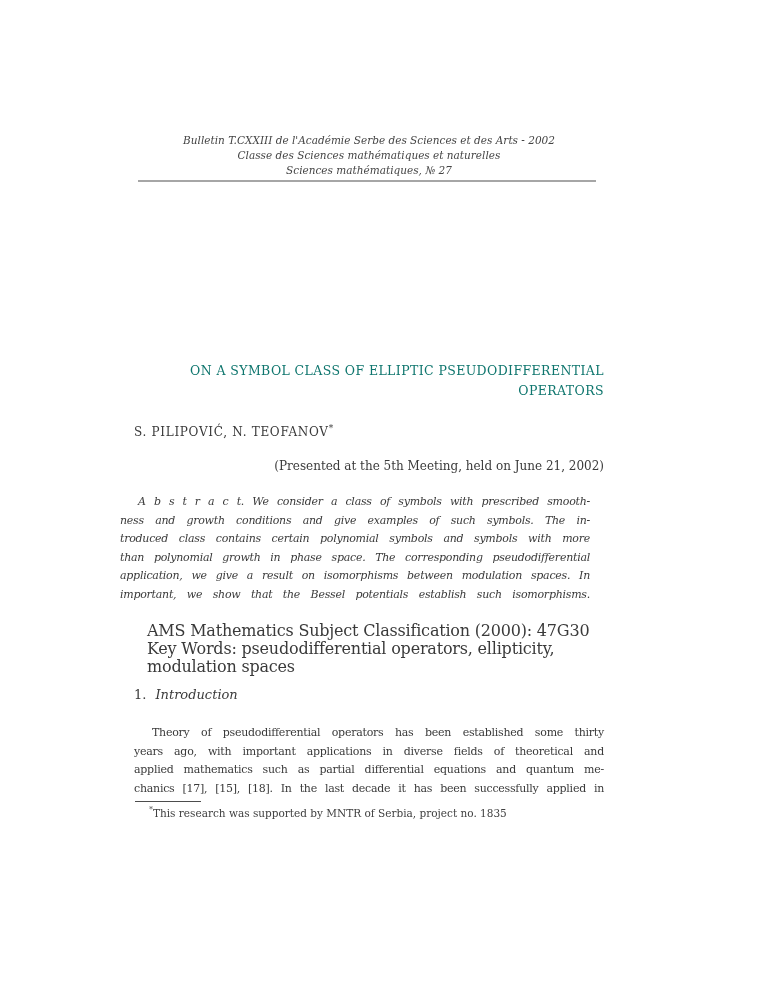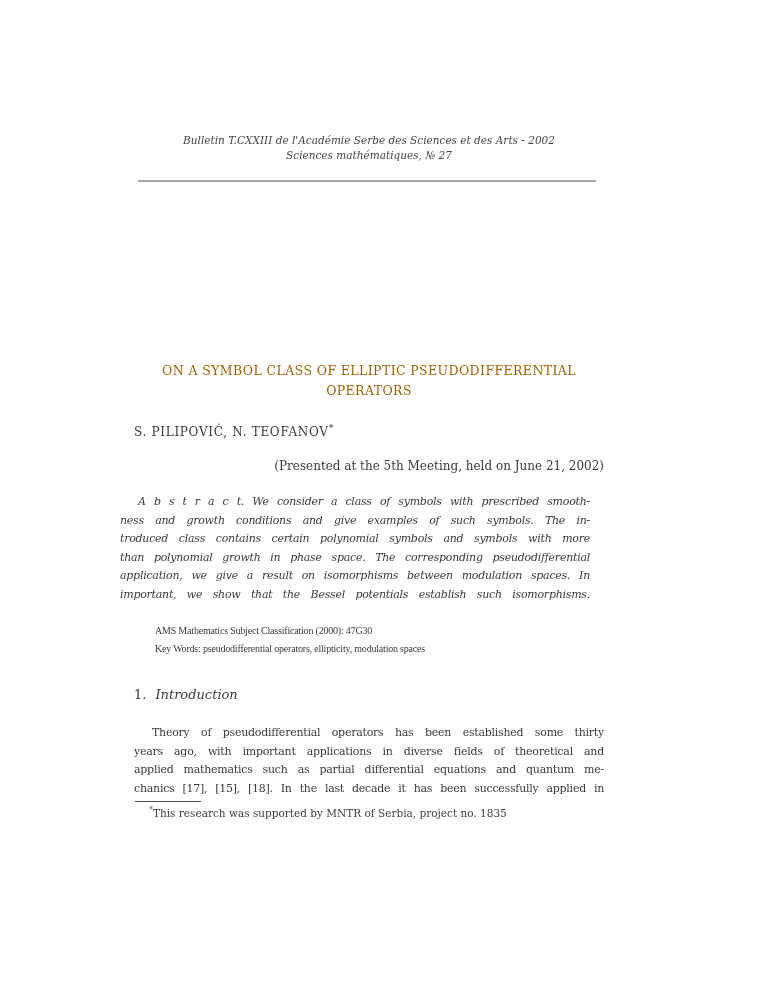--- a/index.html
+++ b/index.html
@@ -28,25 +28,25 @@
     color: #444444;
   }
   .header-rule {
     left: 138px; top: 180px; width: 458px; height: 2px;
     background: #a6a6a6;
   }
 
   
   .paper-title {
     left: 134px; top: 361px; width: 470px;
-    text-align: center;
+    text-align: right;
     font-size: 12.5px;
     line-height: 19.5px;
     letter-spacing: 0.4px;
-    color: #a16207;
+    color: #0f766e;
   }
 
   
   .authors-line {
     left: 134px; top: 423px; width: 470px;
     text-align: left;
     font-size: 12px;
     letter-spacing: 0.7px;
   }
   .authors-line sup { font-size: 9px; letter-spacing: 0; }
@@ -70,27 +70,26 @@
     line-height: 18.5px;
     text-align: justify;
     text-align-last: justify;
     white-space: normal;
     overflow: visible;
   }
   .indent { text-indent: 18px; }
 
   
   .ams-line, .keywords-line {
-    left: 134px; width: 470px;
-    font-size: 10px;
+    left: 126px; width: 470px;
+    font-size: 16px;
     letter-spacing: -0.2px;
     line-height: 18px;
     padding-left: 21px;
     box-sizing: border-box;
-    font-family: Liberation Serif, serif;
   }
   .ams-line { top: 622px; }
   .keywords-line { top: 640px; }
 
   
   .section-heading {
     left: 134px; top: 687px; width: 470px;
     font-size: 13px;
   }
   .section-number { font-style: normal; margin-right: 9px; }
@@ -117,20 +116,21 @@
   }
   .footnote-line sup { font-size: 8px; }
 </style>
 </head>
 <body>
 
 <div class="page">
 
   <div class="abs journal-header">
     <div>Bulletin T.CXXIII de l'Académie Serbe des Sciences et des Arts - 2002</div>
+    <div>Classe des Sciences mathématiques et naturelles</div>
     <div>Sciences mathématiques, № 27</div>
   </div>
   <div class="abs header-rule"></div>
 
   <div class="abs paper-title">
     <div>ON A SYMBOL CLASS OF ELLIPTIC PSEUDODIFFERENTIAL</div>
     <div>OPERATORS</div>
   </div>
 
   <div class="abs authors-line"><span>S. PILIPOVIĆ, N. TEOFANOV</span><sup>*</sup></div>

